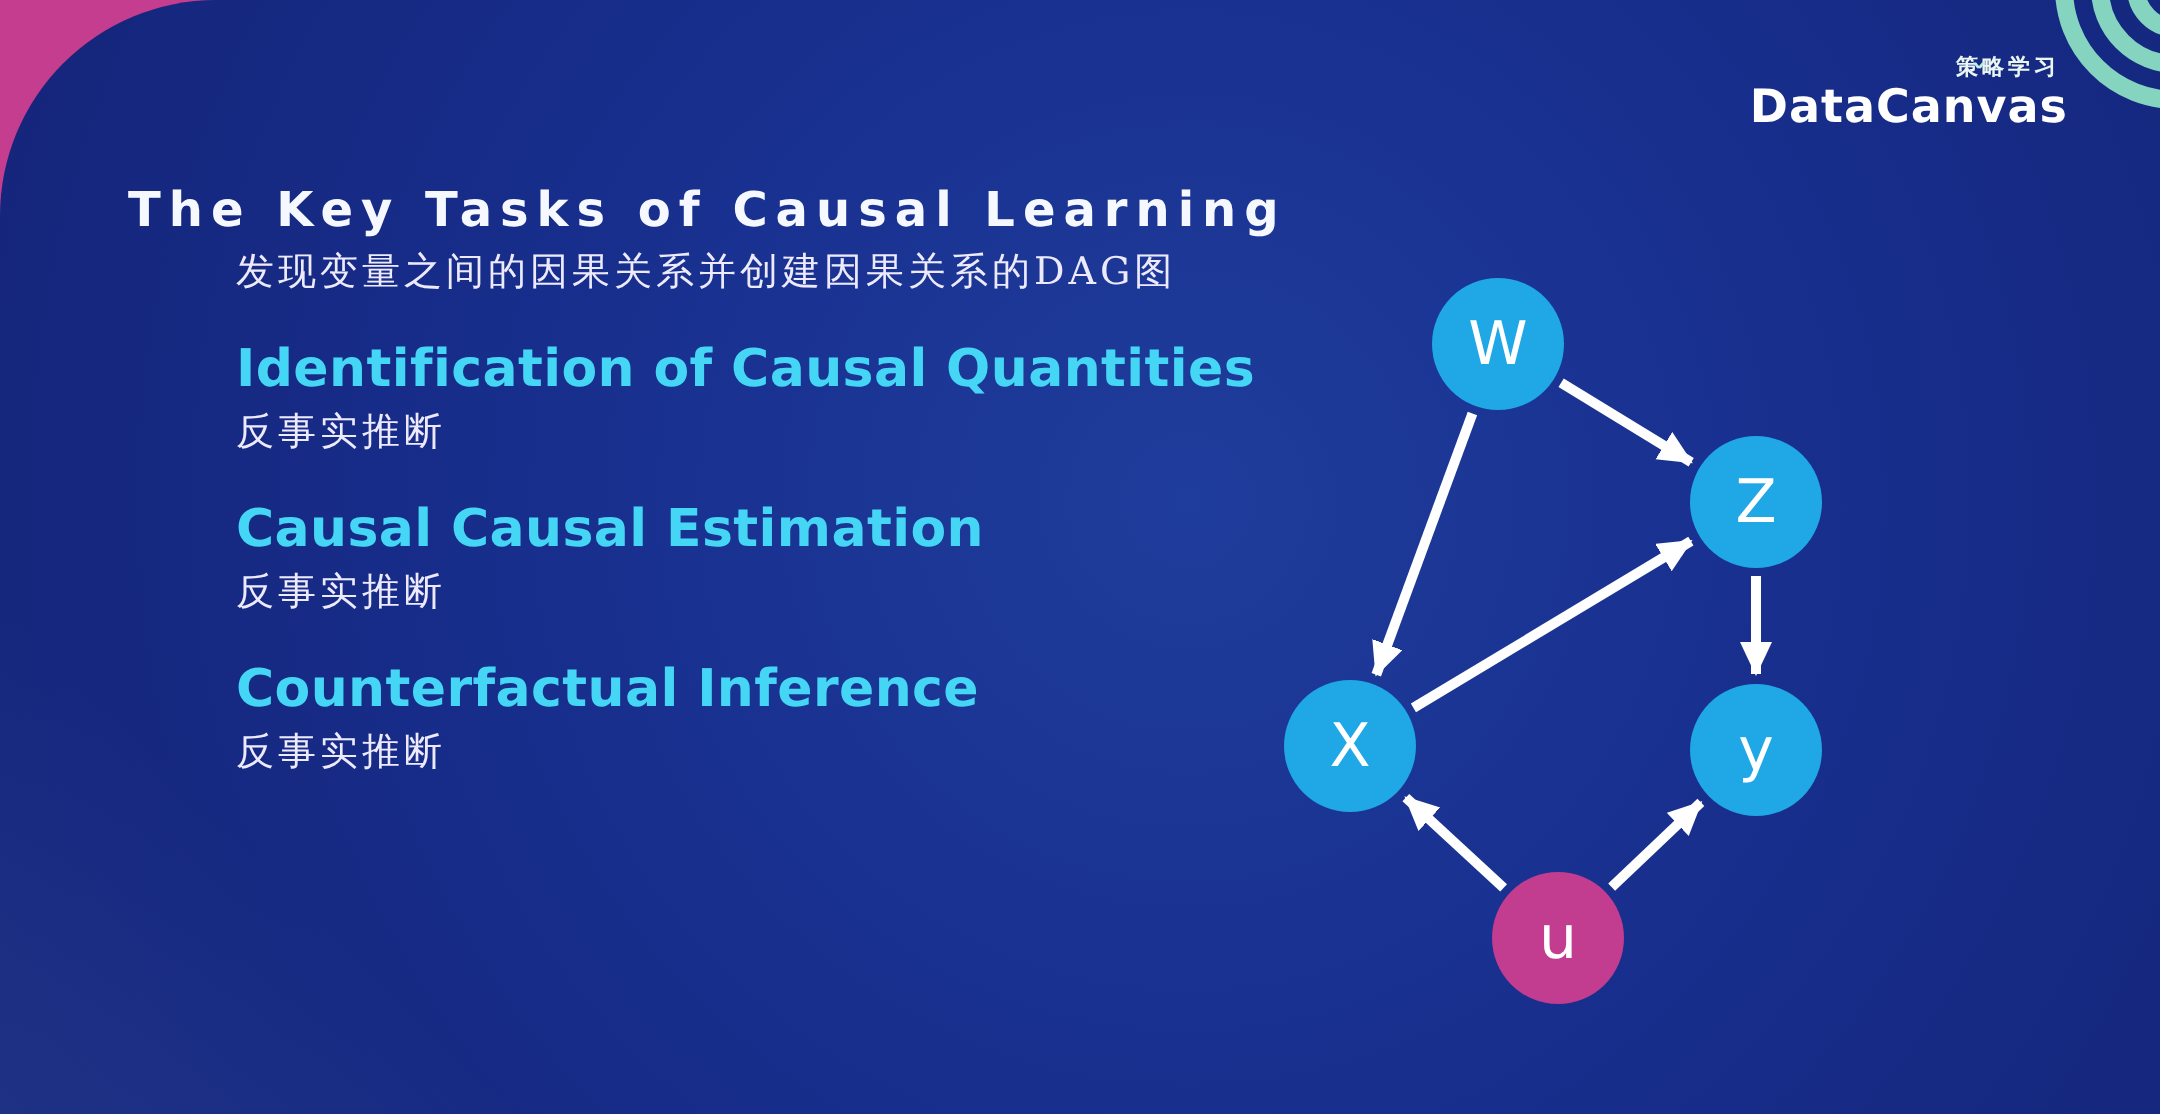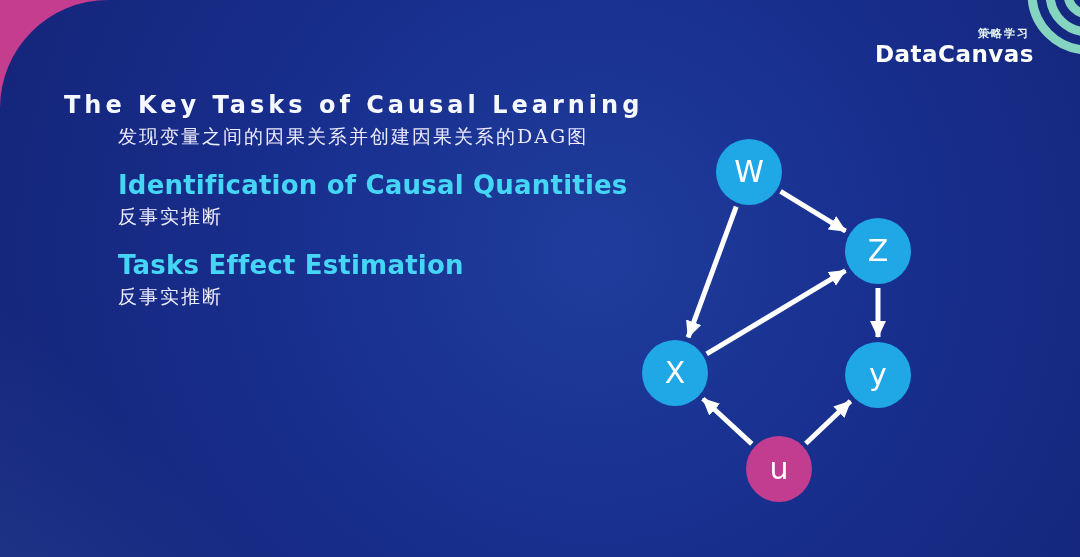--- a/index.html
+++ b/index.html
@@ -80,21 +80,25 @@
 
     <div class="tasks">
       <div class="task">
         <div class="task-subtitle">发现变量之间的因果关系并创建因果关系的DAG图</div>
       </div>
       <div class="task">
         <div class="task-heading">Identification of Causal Quantities</div>
         <div class="task-subtitle">反事实推断</div>
       </div>
       <div class="task">
-        <div class="task-heading">Tasks Effect Estimation</div>
+        <div class="task-heading">Causal Causal Estimation</div>
+        <div class="task-subtitle">反事实推断</div>
+      </div>
+      <div class="task">
+        <div class="task-heading">Counterfactual Inference</div>
         <div class="task-subtitle">反事实推断</div>
       </div>
       <div class="task">
       </div>
     </div>
 
     <svg class="dag" width="350" height="420">
         <defs>
           <marker id="arrow" markerUnits="userSpaceOnUse" markerWidth="20" markerHeight="18" refX="16" refY="8" orient="auto">
             <path d="M0,0 L17,8 L0,16 Z" fill="#ffffff"></path>

